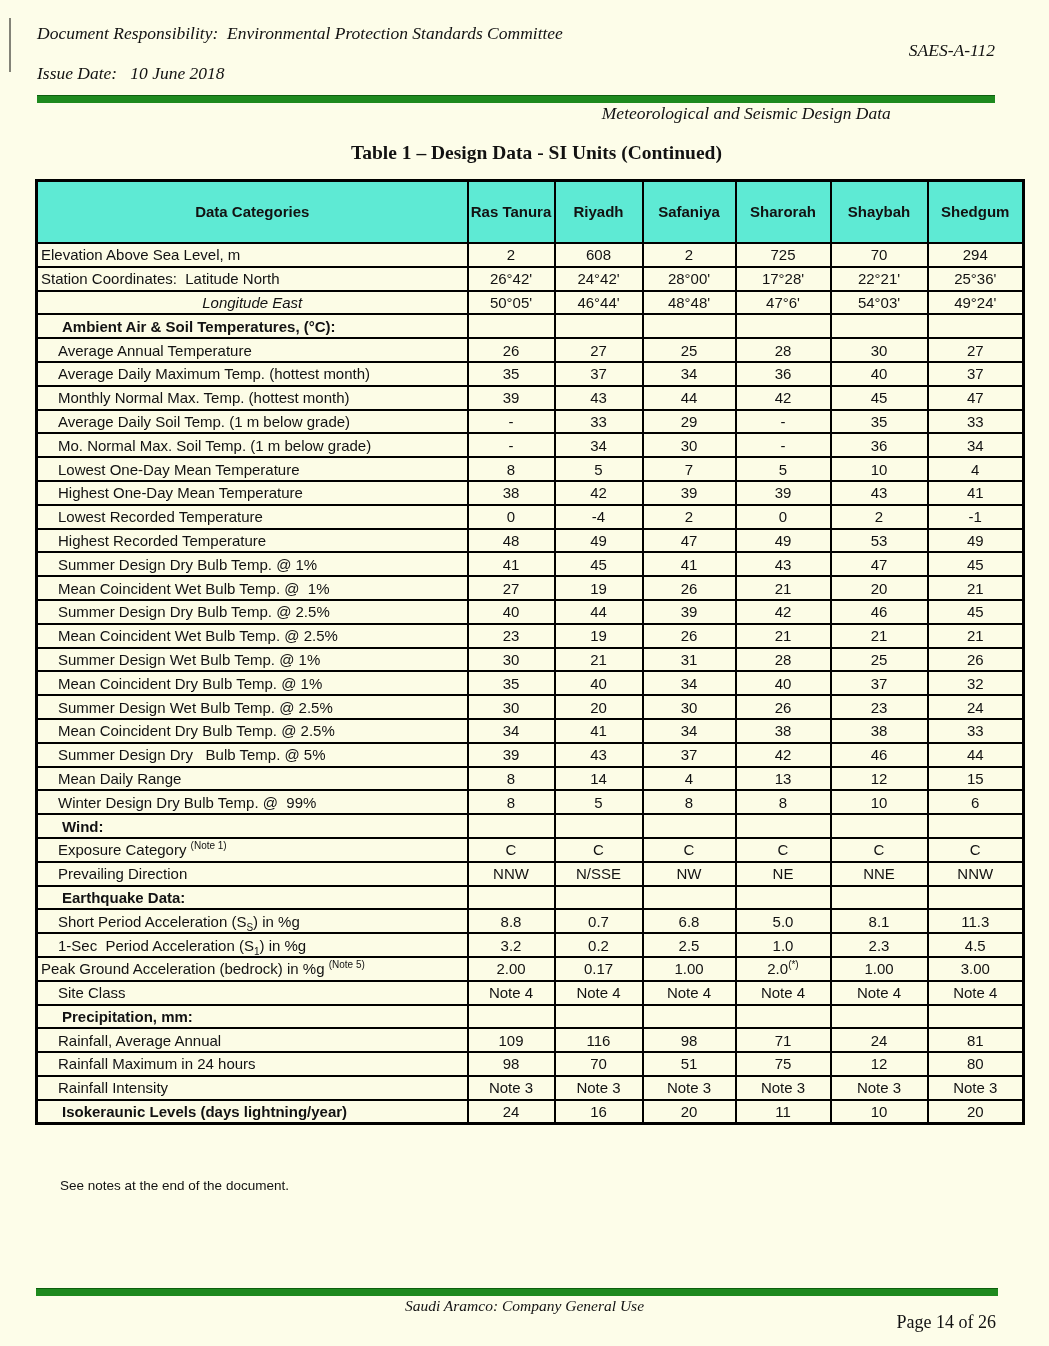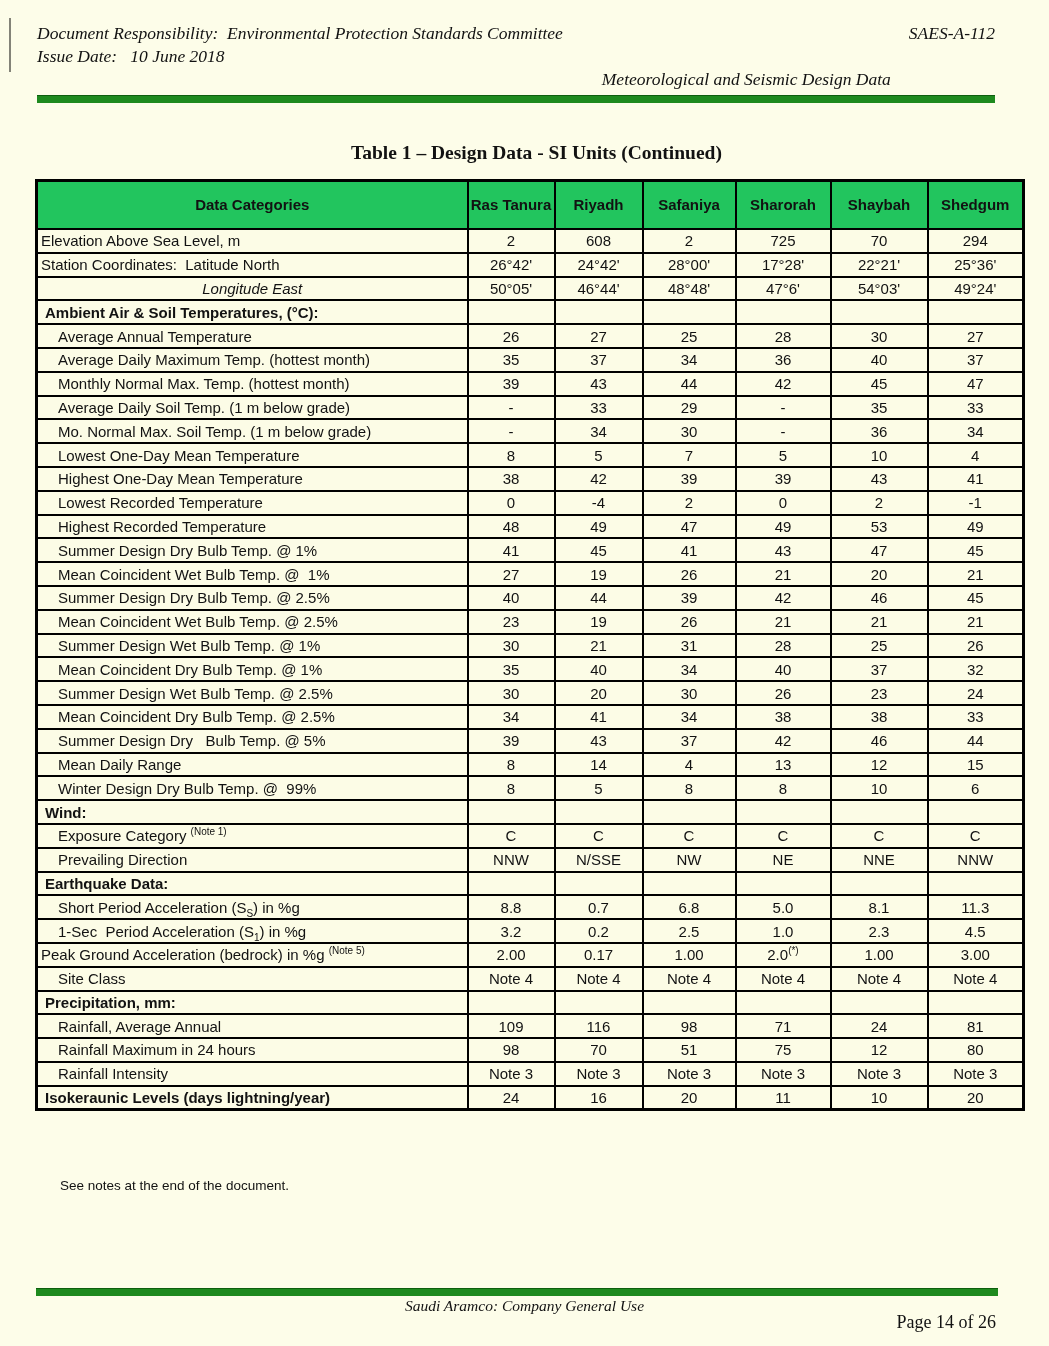--- a/index.html
+++ b/index.html
@@ -15,21 +15,21 @@
   .scan-mark{
     position:absolute;left:9px;top:18px;width:2px;height:54px;
     background:#5a5a52;opacity:.75;
   }
   
   .doc-header{
     position:absolute;left:37px;top:22px;width:958px;
   }
   .hdr-grid{display:grid;grid-template-columns:1fr auto;column-gap:18px;font-style:italic;}
   .hdr-line{font-size:17.5px;line-height:23px;white-space:pre;}
-  .hdr-right{font-size:17.5px;line-height:23px;text-align:right;white-space:pre;}
+  .hdr-right{font-size:17.5px;line-height:23px;text-align:right;white-space:pre;margin-top:17px;}
   .rule{
     height:7px;background:#1E8A1E;border-top:1px solid #0E5E0E;
   }
   .hdr-rule{position:absolute;left:37px;top:95px;width:958px;}
   
   .tbl-title{
     position:absolute;left:12px;top:142px;width:1049px;
     text-align:center;font-size:19.5px;font-weight:bold;
   }
   
@@ -39,30 +39,30 @@
     font-family:"Liberation Sans", sans-serif;
     background:#FCFCE6;
   }
   table.grid{border:3px solid #000;}
   table.grid th, table.grid td{
     border:2px solid #000;
     font-size:15px;
     overflow:hidden;
   }
   table.grid th{
-    background:#22c55e;
+    background:#5eead4;
     font-weight:bold;text-align:center;
-    height:44px;padding:1px 2px;line-height:1.25;
+    height:44px;padding:8px 2px;line-height:1.25;
   }
   table.grid td{height:21.8px;padding:0 3px;}
   td.val{text-align:center;white-space:nowrap;}
   td.lbl{text-align:left;white-space:pre-wrap;}
   td.lbl.ind0{}
   td.lbl.ind1{padding-left:20px;}
-  td.lbl.section{font-weight:bold;padding-left:7px;}
+  td.lbl.section{font-weight:bold;padding-left:24px;}
   td.lbl.center{text-align:center;font-style:italic;}
   sup{font-size:10px;line-height:0;margin-top:23px;}
   sub{font-size:10px;line-height:0;}
   
   .notes-line{
     position:absolute;left:60px;top:1178px;
     font-family:"Liberation Sans", sans-serif;font-size:13.5px;
   }
   
   .ftr-rule{position:absolute;left:36px;top:1288px;width:962px;}

